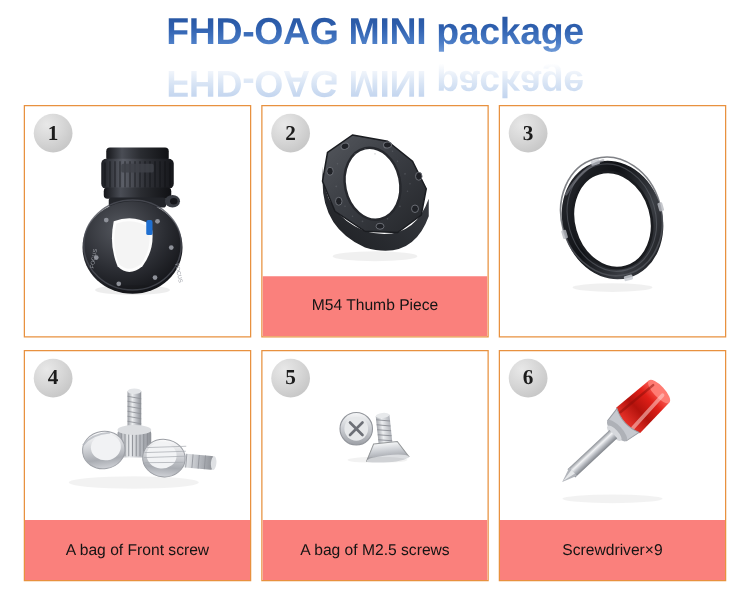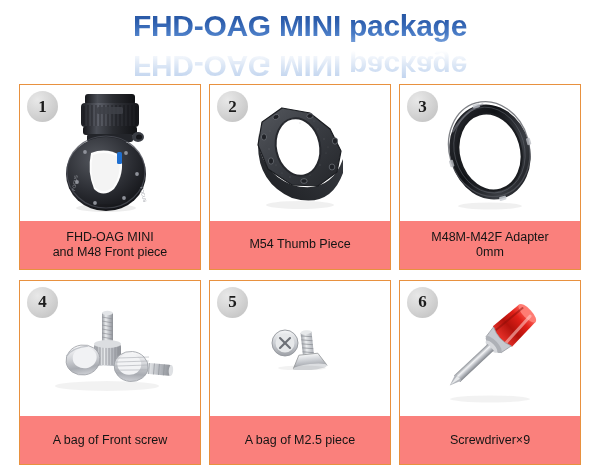--- a/index.html
+++ b/index.html
@@ -150,22 +150,20 @@
           <circle cx="86" cy="84" r="1.9"></circle>
             <circle cx="73" cy="108" r="1.9"></circle>
           <circle cx="44" cy="113" r="1.9"></circle>
             <circle cx="26" cy="92" r="1.9"></circle>
         </g>
         <text x="24" y="101" font-size="4.5" fill="#9a9da4" font-family="Liberation Sans, sans-serif" transform="rotate(-80 24 101)">FOCUS</text>
         <text x="89" y="97" font-size="4.5" fill="#9a9da4" font-family="Liberation Sans, sans-serif" transform="rotate(78 89 97)">FOCUS</text>
         <ellipse cx="55" cy="118" rx="30" ry="4" fill="#000" opacity=".07"></ellipse>
       </svg>
     </div>
-    <div class="label">FHD-OAG MINI
-and M48 Front piece</div>
   </div>
 
   <div class="card">
     <div class="card-body">
       <div class="badge">2</div>
       <svg class="art" width="120" height="120" viewBox="0 0 120 120">
         <defs>
           <linearGradient id="g2a" x1="0" y1="0" x2="1" y2="1">
             <stop offset="0" stop-color="#55585e"></stop>
               <stop offset=".45" stop-color="#3b3e44"></stop>
@@ -242,22 +240,20 @@
           <rect x="52" y="8" width="7" height="4" rx="1" fill="#c9ccd2" opacity=".85"></rect>
           <rect x="52" y="104" width="7" height="4" rx="1" fill="#c9ccd2" opacity=".85"></rect>
           <rect x="14" y="55" width="4" height="7" rx="1" fill="#b9bcc2" opacity=".8"></rect>
           <rect x="94" y="55" width="4" height="7" rx="1" fill="#b9bcc2" opacity=".8"></rect>
 
           <path d="M26 28 Q44 11 62 10" fill="none" stroke="#8d9099" stroke-width="2" opacity=".5" stroke-linecap="round"></path>
         </g>
         <ellipse cx="56" cy="112" rx="32" ry="3.5" fill="#000" opacity=".06"></ellipse>
       </svg>
     </div>
-    <div class="label">M48M-M42F Adapter
-0mm</div>
   </div>
 
   <div class="card">
     <div class="card-body">
       <div class="badge">4</div>
       <svg class="art" width="130" height="92" viewBox="0 0 130 92">
         <defs>
           <linearGradient id="g4a" x1="0" y1="0" x2="0" y2="1">
             <stop offset="0" stop-color="#fbfbfc"></stop>
               <stop offset=".4" stop-color="#d3d5d9"></stop>
@@ -365,21 +361,21 @@
             <line x1="34" y1="25" x2="45" y2="27"></line>
           </g>
           <ellipse cx="39.5" cy="6" rx="5.5" ry="2" fill="#e7e9eb"></ellipse>
 
           <path d="M30 28 L49 28 L57 41 L23 41 Z" fill="url(#g5a)" stroke="#949799" stroke-width=".8"></path>
           <ellipse cx="40" cy="41" rx="17" ry="3" fill="#dcdee1"></ellipse>
         </g>
         <ellipse cx="34" cy="42" rx="24" ry="2.5" fill="#000" opacity=".05"></ellipse>
       </svg>
     </div>
-    <div class="label">A bag of M2.5 piece</div>
+    <div class="label">A bag of M2.5 screws</div>
   </div>
 
   <div class="card">
     <div class="card-body">
       <div class="badge">6</div>
       <svg class="art" width="128" height="114" viewBox="0 0 128 114">
         <defs>
           <linearGradient id="g6h" x1="0" y1="0" x2="0" y2="1">
             <stop offset="0" stop-color="#ff6a61"></stop>
               <stop offset=".3" stop-color="#e01f18"></stop>

